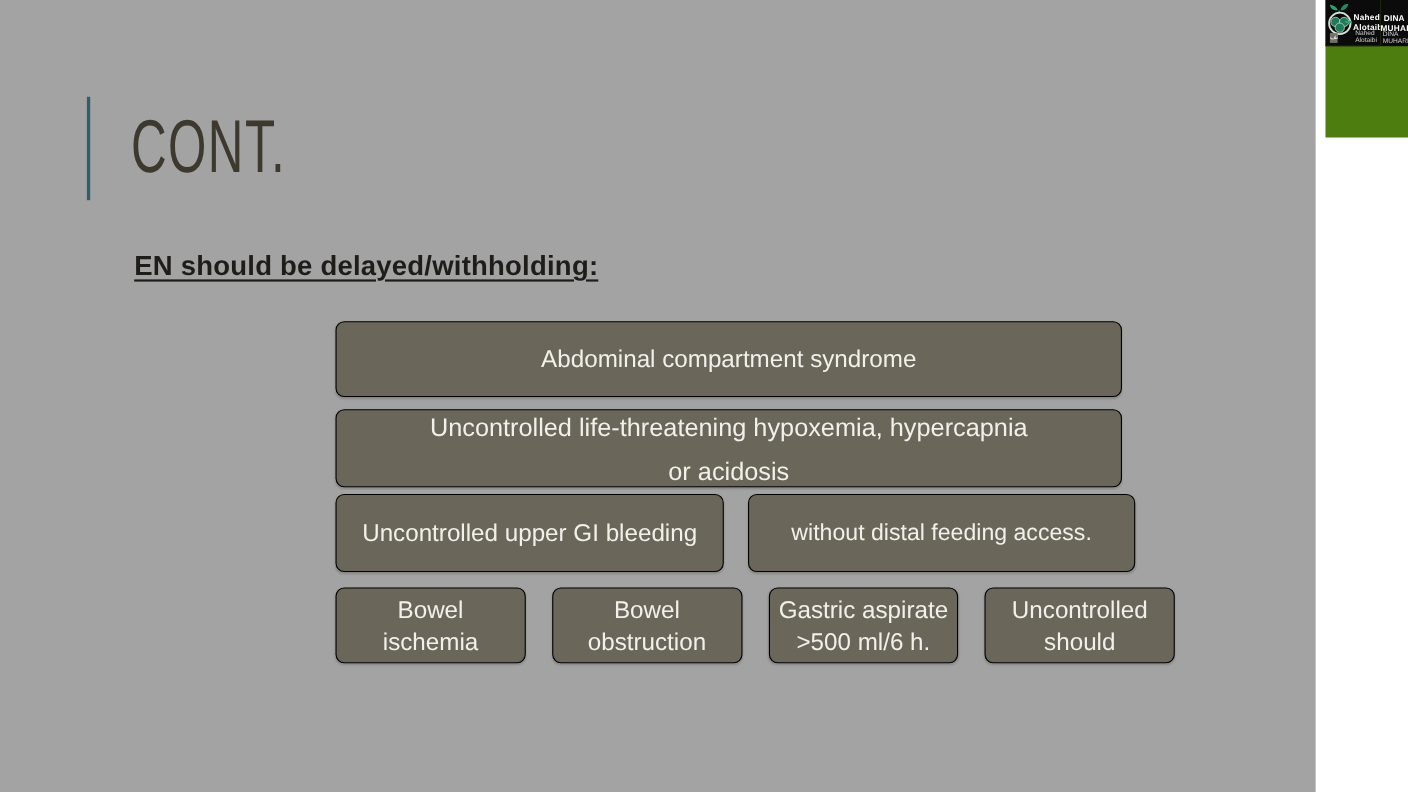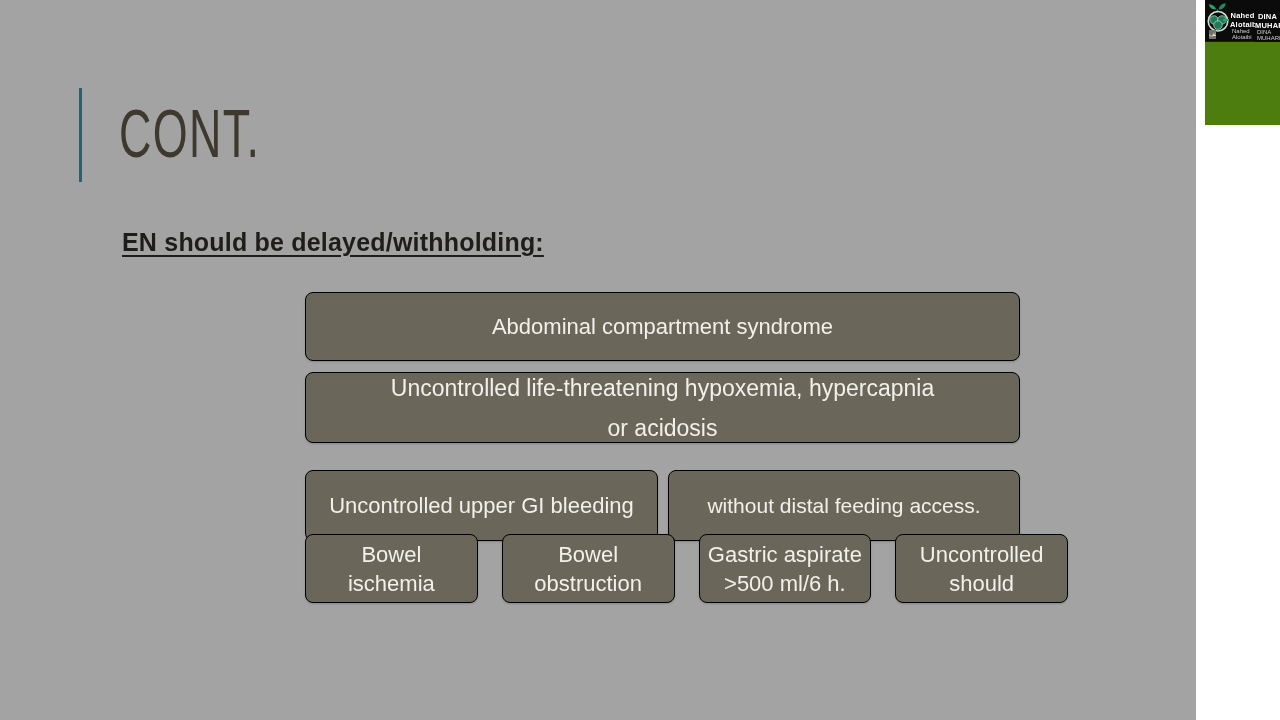--- a/index.html
+++ b/index.html
@@ -20,21 +20,21 @@
 
   
   .boxes { position:absolute; left:305px; top:292px; width:715px; }
   .box { background:#6a675a; border:1px solid #000000; border-radius:8px;
          color:#f2f0ea; display:flex; flex-direction:column; justify-content:center;
          align-items:center; text-align:center; box-shadow:0 1px 2px rgba(0,0,0,0.18); }
   .row { position:absolute; left:0; display:flex; }
   .row1 { top:0; }    .row1 .box { width:715px; height:69px; font-size:22px; }
   .row2 { top:80px; } .row2 .box { width:715px; height:71px; font-size:23px; }
   .row2 .line { line-height:40px; }
-  .row3 { top:178px; gap:10px; } .row3 .box { height:71px; }
+  .row3 { top:157px; gap:22px; } .row3 .box { height:71px; }
   .box-gi { width:353px; font-size:22px; }
   .box-fistula { width:352px; font-size:21px; }
   .box-fistula .line { line-height:27px; }
   .row4 { top:242px; gap:24px; } .row4 .box { height:69px; font-size:22px; }
   .row4 .line { line-height:29px; }
   .box-q { width:172.75px; }
 
   
   .footer { position:absolute; left:1073px; top:673px; font-size:23px; color:#2d2d2b;
             letter-spacing:1px; }

